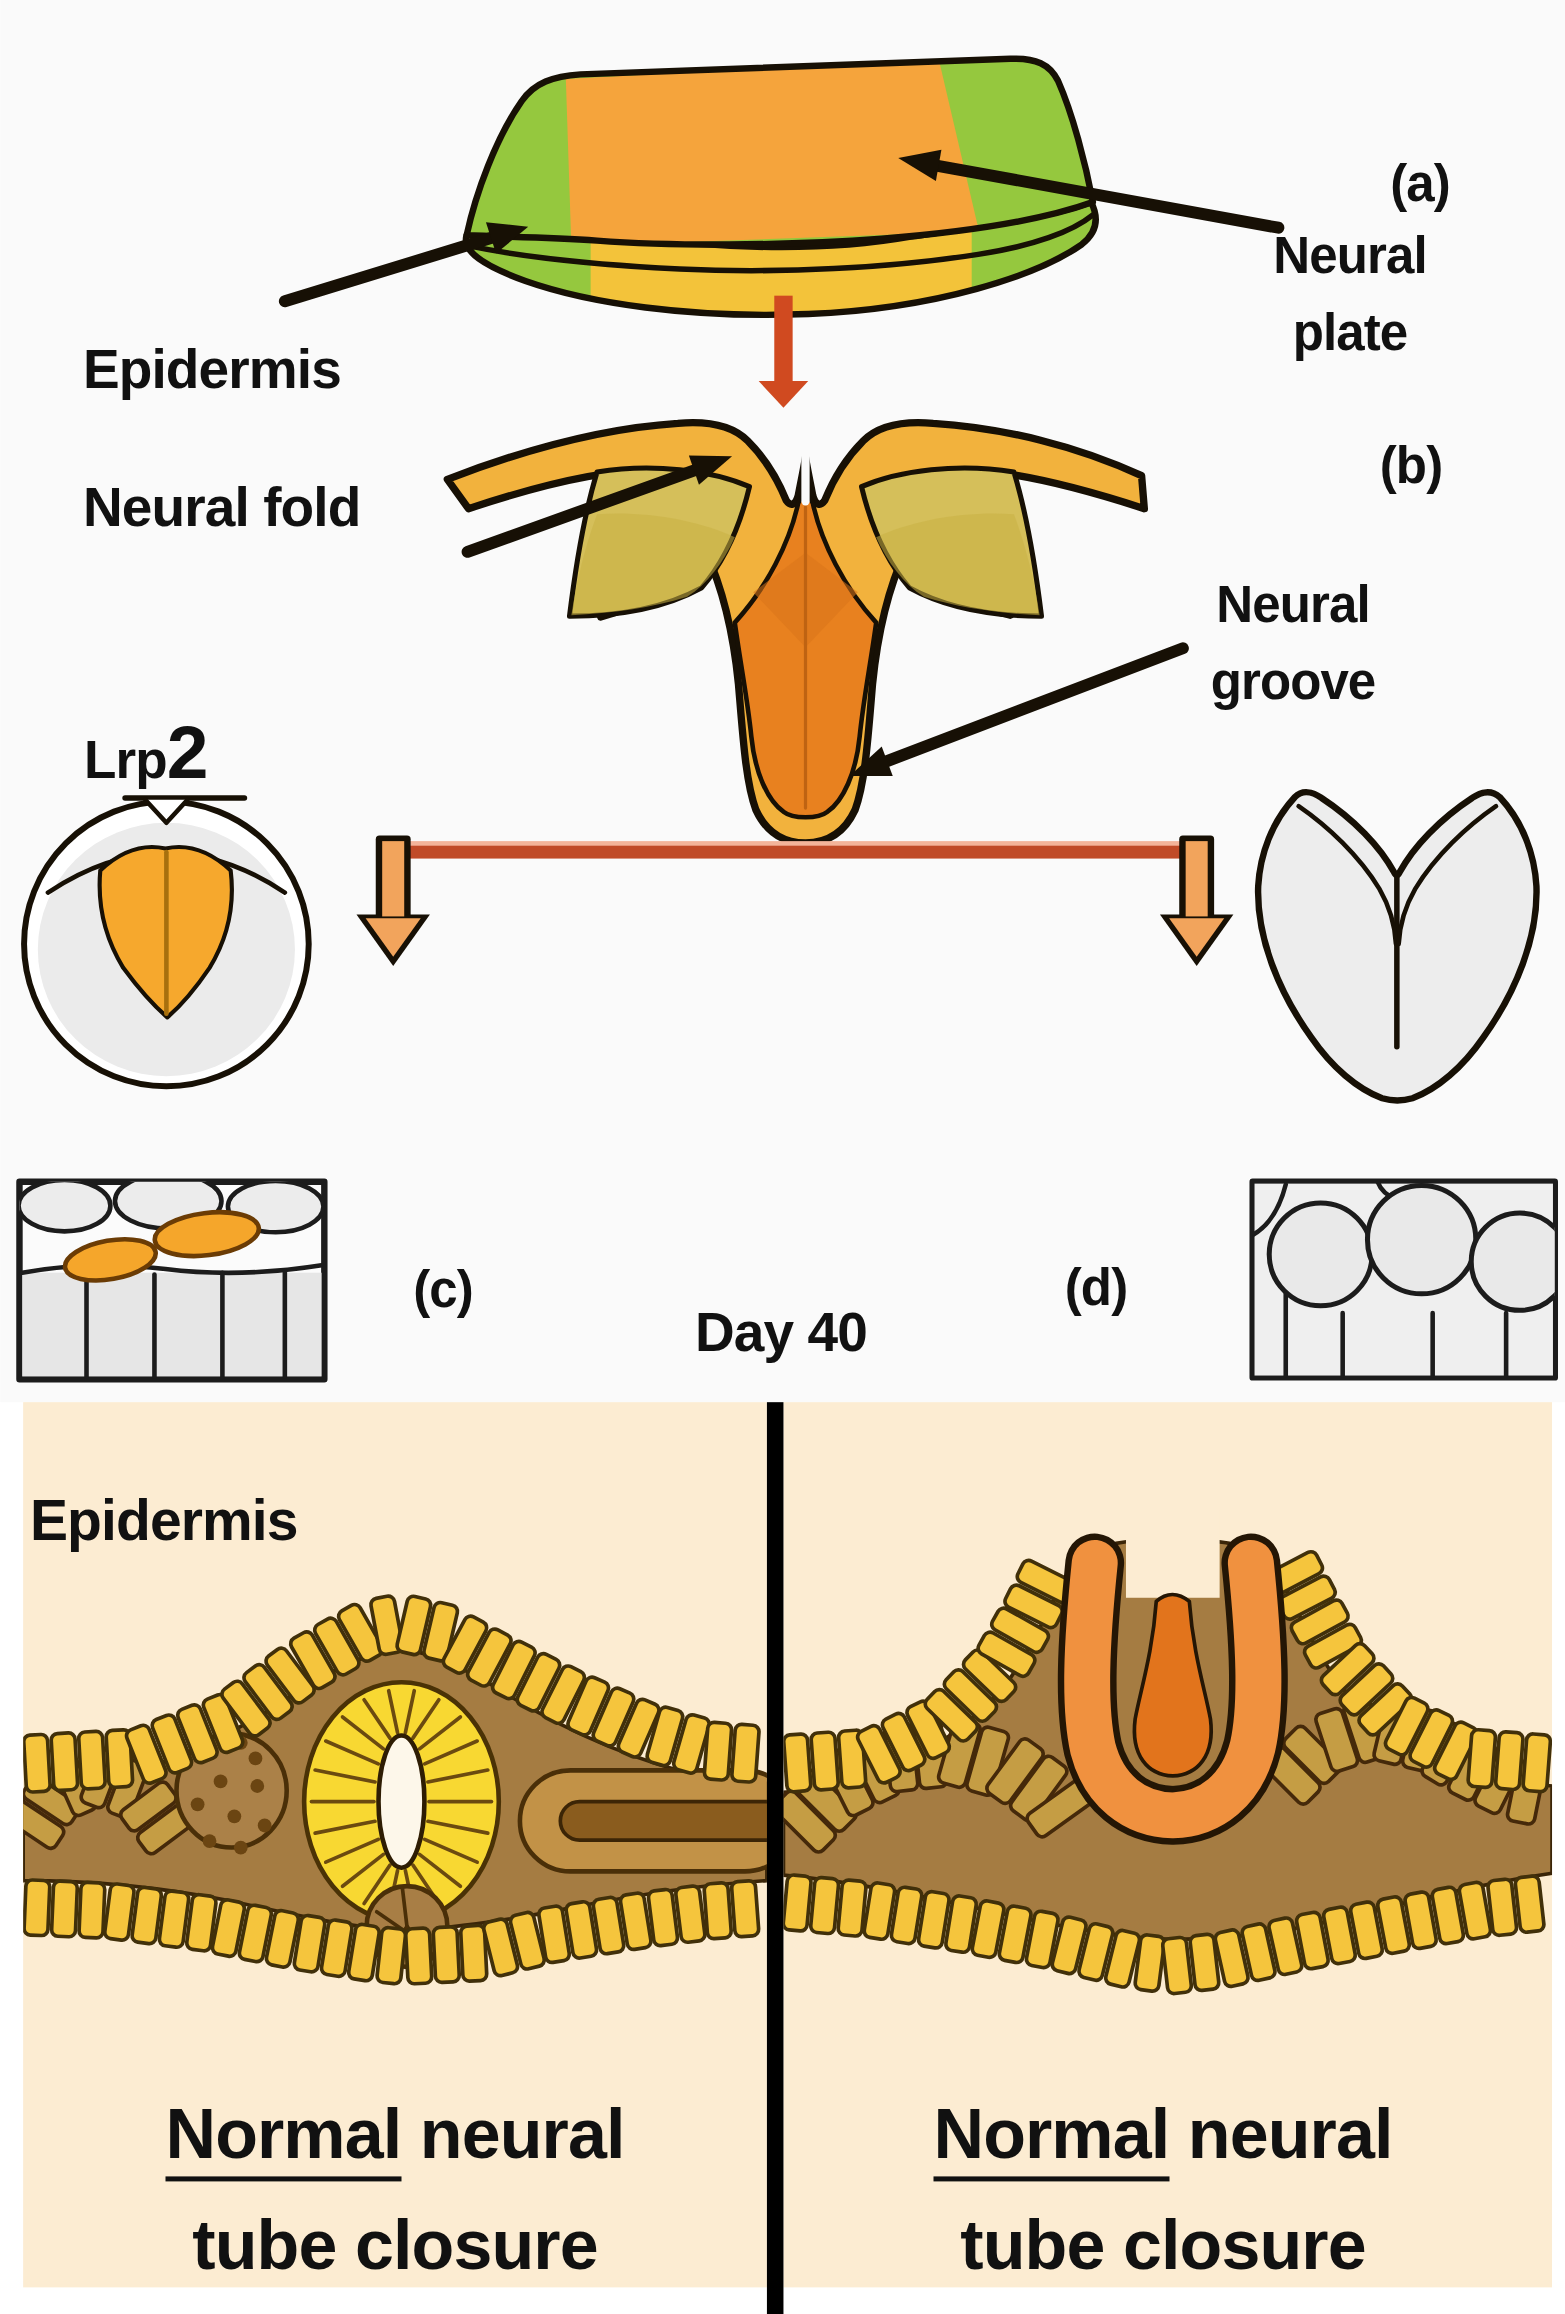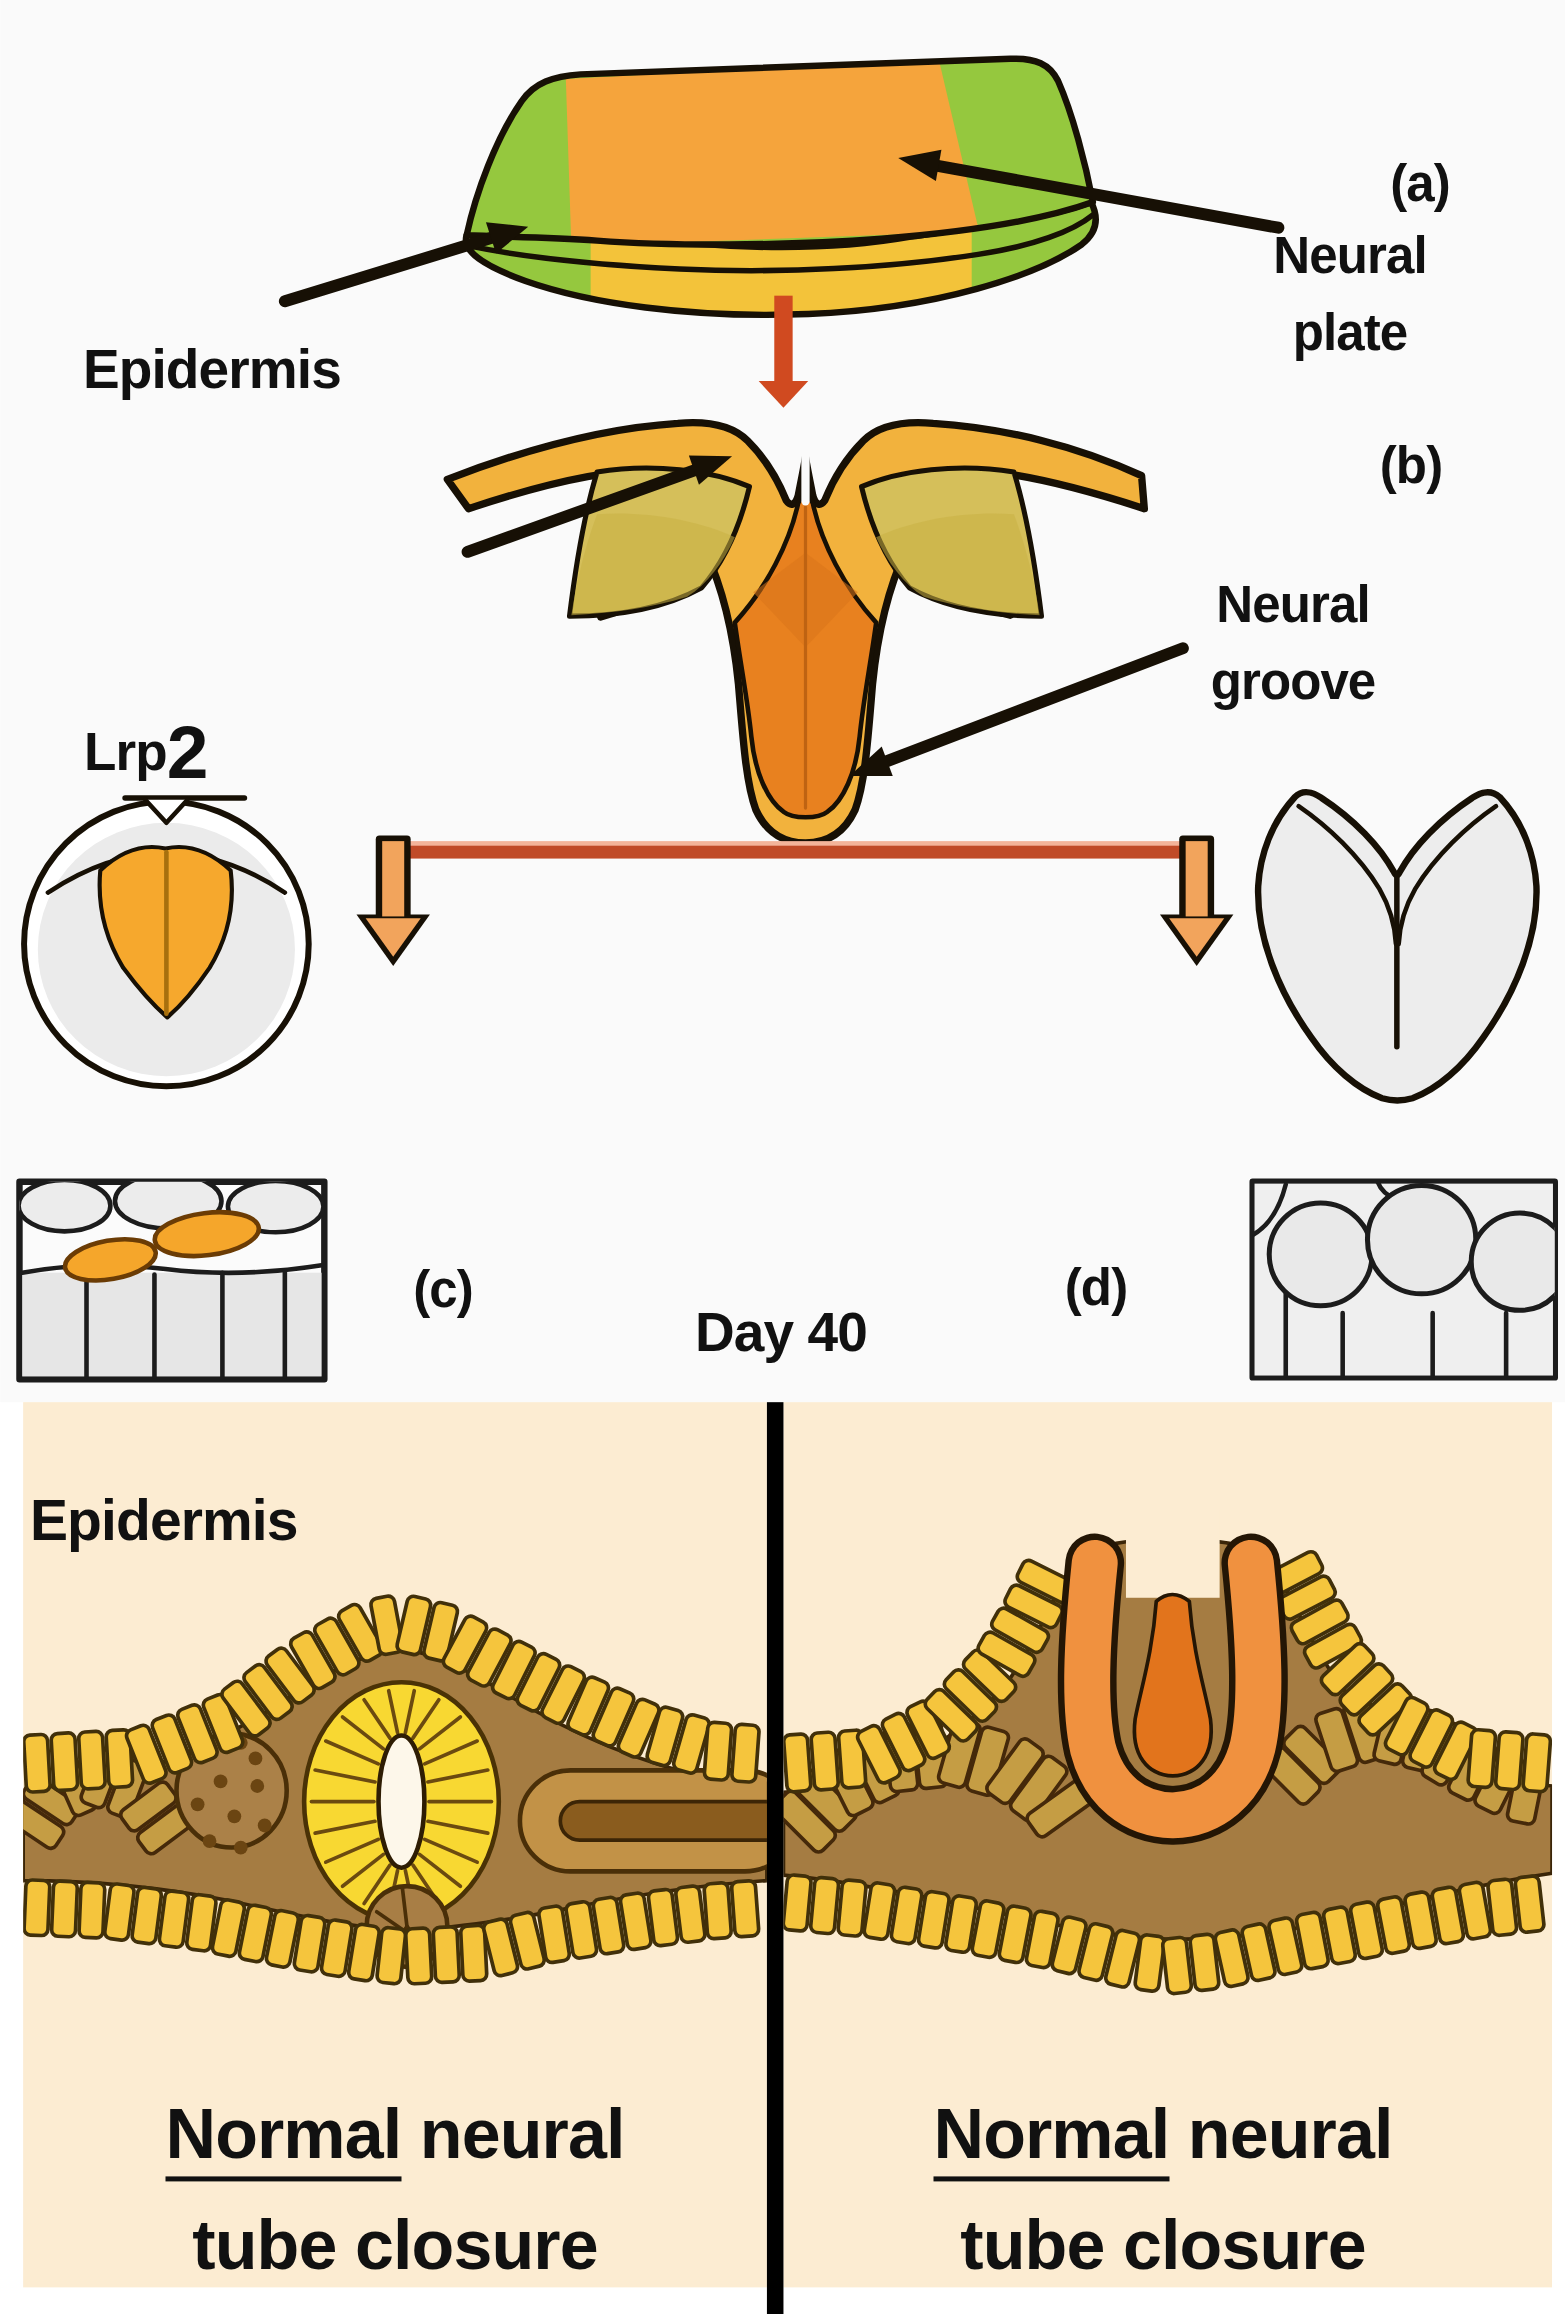--- a/index.html
+++ b/index.html
@@ -435,27 +435,28 @@
 
 <div class="lbl tag ctr" style="left:1420px;top:184px;">(a)</div>
 
 <div class="lbl ctr two" style="left:1350px;top:294px;font-size:51px;">
   <span>Neural</span><br>
   <span>plate</span>
 </div>
 
 <div class="lbl tag ctr" style="left:1411px;top:466px;">(b)</div>
 
+<div class="lbl" style="left:83px;top:476px;">Neural fold</div>
 
 <div class="lbl ctr two" style="left:1293px;top:643px;font-size:51px;">
   <span>Neural</span><br>
   <span>groove</span>
 </div>
 
-<div class="lbl" id="lbl-gene" style="left:84px;top:709px;align-items:center;">
+<div class="lbl" id="lbl-gene" style="left:84px;top:709px;">
   <span class="g1">Lrp</span>
       <span class="g2">2</span>
 </div>
 
 <div class="lbl tag ctr" style="left:443px;top:1290px;">(c)</div>
 
 <div class="lbl tag ctr" style="left:1096px;top:1288px;">(d)</div>
 
 <div class="lbl ctr" style="left:781px;top:1333px;">Day 40</div>
 

